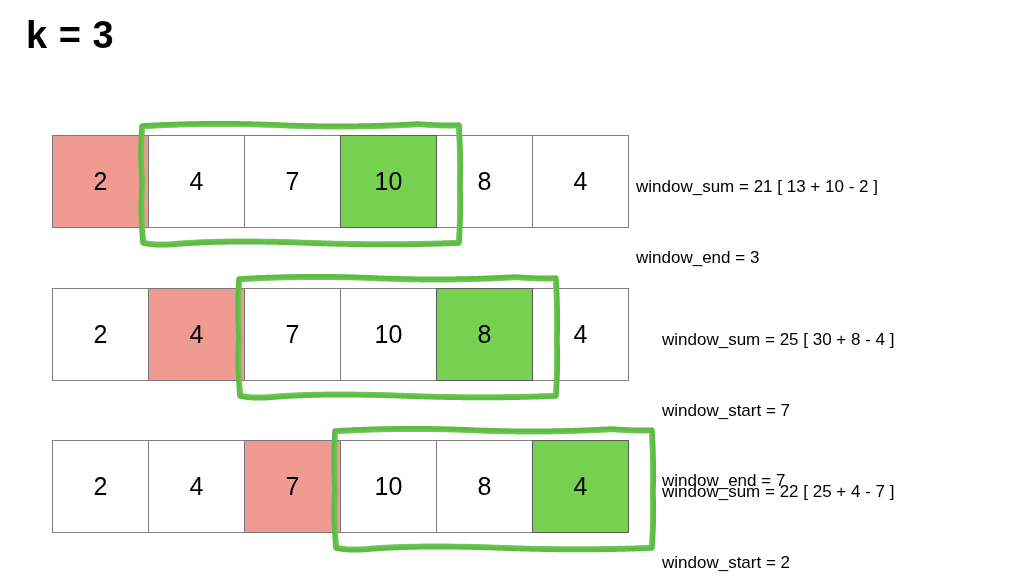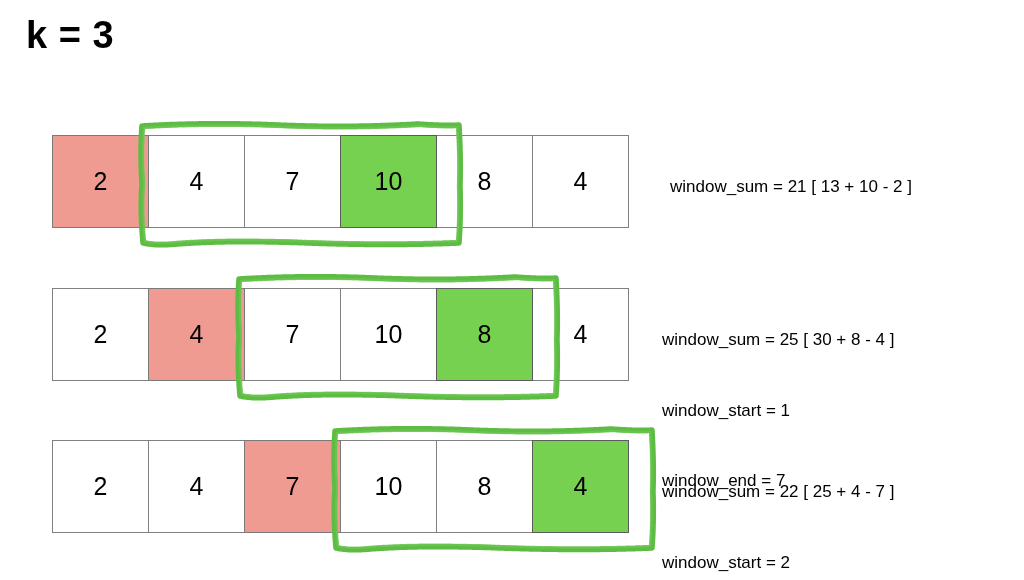--- a/index.html
+++ b/index.html
@@ -107,22 +107,23 @@
 
     <div class="window-box" style="left:138px; top:-15px;">
       <svg width="326" height="128" viewBox="0 0 326 128" aria-hidden="true">
         <path d="M4 6 Q 70 2, 140 5 T 280 4 Q 310 6, 321 5 Q 323 40, 322 66 Q 323 96, 321 123
                  Q 250 126, 170 123 T 40 124 Q 18 126, 5 123 Q 2 90, 4 64 Q 2 32, 4 6 Z" fill="none" stroke="#5DBD43" stroke-width="5.5" stroke-linejoin="round" stroke-linecap="round" stroke-dasharray="1.6 1.1"></path>
         <path d="M6 8 Q 72 4, 142 7 T 282 6 Q 312 8, 319 7 Q 321 42, 320 66 Q 321 94, 319 121
                  Q 248 124, 168 121 T 38 122 Q 16 124, 7 121 Q 4 88, 6 64 Q 4 34, 6 8 Z" fill="none" stroke="#6cc454" stroke-width="2.4" stroke-linejoin="round" stroke-linecap="round" stroke-dasharray="2.4 1.4" opacity="0.85"></path>
       </svg>
     </div>
 
-    <div class="annotation" style="left:670px; top:-7px;">
+    <div class="annotation" style="left:636px; top:-7px;">
       <span class="ann-line">window_sum = 21 [ 13 + 10 - 2 ]</span>
+      <span class="ann-line">window_end = 3</span>
     </div>
   </div>
 
   <div class="step-row" style="top:288px;">
 
     <div class="array-strip" style="left:52px; top:0px;">
       <div class="array-cell">2</div>
       <div class="array-cell removed">4</div>
       <div class="array-cell">7</div>
       <div class="array-cell">10</div>
@@ -134,21 +135,21 @@
       <svg width="326" height="128" viewBox="0 0 326 128" aria-hidden="true">
         <path d="M4 6 Q 70 2, 140 5 T 280 4 Q 310 6, 321 5 Q 323 40, 322 66 Q 323 96, 321 123
                  Q 250 126, 170 123 T 40 124 Q 18 126, 5 123 Q 2 90, 4 64 Q 2 32, 4 6 Z" fill="none" stroke="#5DBD43" stroke-width="5.5" stroke-linejoin="round" stroke-linecap="round" stroke-dasharray="1.6 1.1"></path>
         <path d="M6 8 Q 72 4, 142 7 T 282 6 Q 312 8, 319 7 Q 321 42, 320 66 Q 321 94, 319 121
                  Q 248 124, 168 121 T 38 122 Q 16 124, 7 121 Q 4 88, 6 64 Q 4 34, 6 8 Z" fill="none" stroke="#6cc454" stroke-width="2.4" stroke-linejoin="round" stroke-linecap="round" stroke-dasharray="2.4 1.4" opacity="0.85"></path>
       </svg>
     </div>
 
     <div class="annotation" style="left:662px; top:-7px;">
       <span class="ann-line">window_sum = 25 [ 30 + 8 - 4 ]</span>
-      <span class="ann-line">window_start = 1</span>
+      <span class="ann-line">window_start = 7</span>
       <span class="ann-line">window_end = 7</span>
     </div>
   </div>
 
   <div class="step-row" style="top:440px;">
 
     <div class="array-strip" style="left:52px; top:0px;">
       <div class="array-cell">2</div>
       <div class="array-cell">4</div>
       <div class="array-cell removed">7</div>

